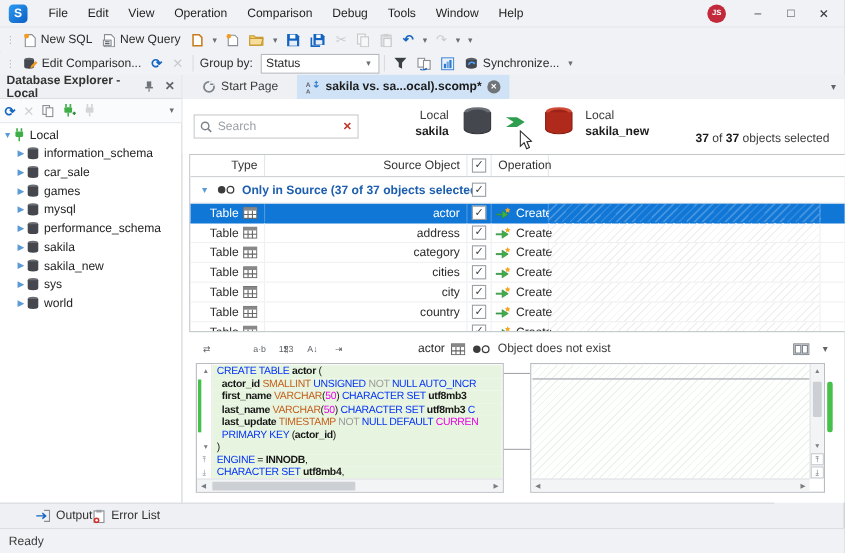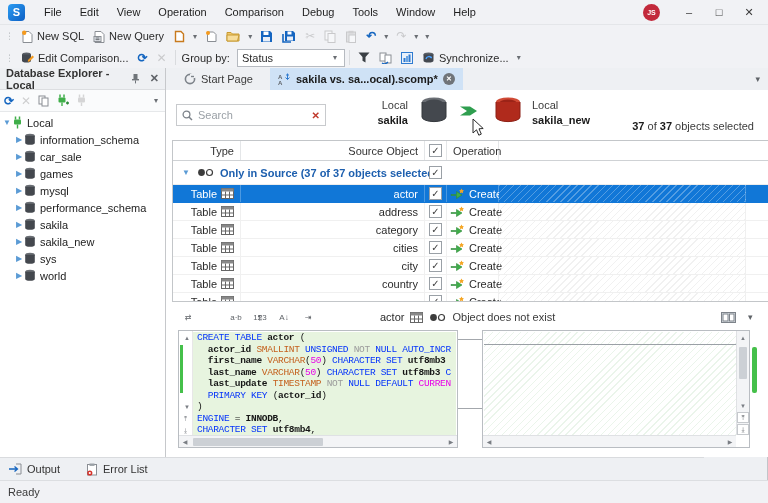--- a/index.html
+++ b/index.html
@@ -96,38 +96,38 @@
   
   .d-ibtn{position:absolute;top:240px;width:20px;height:18px;display:flex;align-items:center;justify-content:center;color:#5f6368;font-size:8px;border:1px solid transparent}
   #diff-label-cluster{position:absolute;top:240px;left:214px;display:flex;align-items:center;gap:6px;height:18px}
   #diff-layout{position:absolute;top:240px;left:552px}
   #diff-dd{position:absolute;top:244px;left:582px;color:#5f6368;font-size:9px}
 
   .code-pane{position:absolute;top:262px;height:118px;border:1px solid #b9bdc2;background:#fff;overflow:hidden}
   #pane-left{left:12px;width:280px}
   #pane-right{left:316px;width:268px}
   #code-lines{position:absolute;left:14px;top:1px;right:1px}
-  .code-line{height:11.5px;line-height:11.5px;font-family:Liberation Mono, monospace;font-size:9.5px;letter-spacing:-0.3px;white-space:pre;overflow:hidden;background:#e7f4df;padding-left:4px}
+  .code-line{height:11.5px;line-height:11.5px;font-family:Liberation Sans, sans-serif;font-size:9.5px;letter-spacing:-0.3px;white-space:pre;overflow:hidden;background:#e7f4df;padding-left:4px}
   .tk-kw{color:#0433fa}.tk-ty{color:#c4601d}.tk-gy{color:#9b9b9b}.tk-mg{color:#e800e8}
   .tk-id{font-weight:bold;color:#161616}.tk-pl{color:#161616}
   #gutter{position:absolute;left:0;top:0;bottom:12px;width:14px;background:#fff;border-right:1px solid #e7e7e7}
   #change-bar{position:absolute;left:1px;top:14px;width:3px;height:48px;background:#45c04a}
   .fold{position:absolute;left:5px;color:#7a7e84;font-size:6px;line-height:8px}
   .hscroll{position:absolute;left:0;bottom:0;height:12px;background:#f3f4f6;border-top:1px solid #dfe1e4}
   .hs-arrow{position:absolute;top:0;bottom:0;width:12px;display:flex;align-items:center;justify-content:center;color:#7a7e84;font-size:6px}
   .hs-thumb{position:absolute;top:2px;height:8px;background:#ccd0d5;border-radius:1px}
   #right-hatch-top{position:absolute;left:1px;right:13px;top:1px;height:13px;border-bottom:1px solid #9aa0a6;background:repeating-linear-gradient(315deg,rgba(88,170,90,.12) 0 1px,transparent 1px 5px)}
   #right-hatch{position:absolute;left:1px;right:13px;top:14px;bottom:12px;background:repeating-linear-gradient(315deg,rgba(88,170,90,.12) 0 1px,transparent 1px 5px)}
   #right-vscroll{position:absolute;right:0;top:0;bottom:12px;width:13px;background:#f3f4f6;border-left:1px solid #dfe1e4}
   .mini-btn{position:absolute;left:0;right:0;height:11px;border:1px solid #c6c9cd;background:#fff;display:flex;align-items:center;justify-content:center;color:#5f6368;font-size:7px}
   #diff-map{position:absolute;left:586px;top:279px;width:5px;height:46px;background:#45c04a;border-radius:2px}
   .connector{position:absolute;height:1px;background:#a3a7ac}
 
   
-  #toolwindowbar{position:absolute;left:0;top:457px;width:704px;height:23px;background:#eef0f3;border-top:1px solid #d9dbde;display:flex;align-items:center;padding-left:8px;gap:26px}
+  #toolwindowbar{position:absolute;left:0;top:457px;width:704px;height:23px;background:#eef0f3;border-top:1px solid #d9dbde;display:flex;align-items:center;padding-left:32px;}
   .twbtn{display:flex;align-items:center;gap:5px;color:#333}
   #statusbar{position:absolute;left:0;top:480px;width:768px;height:23px;background:#f1f2f5;border-top:1px solid #dcdee1;display:flex;align-items:center;padding:0 8px;color:#3b3b3b}
 
   svg{display:block;flex:none}
 </style>
 </head>
 <body>
 
 <div id="app">
 

